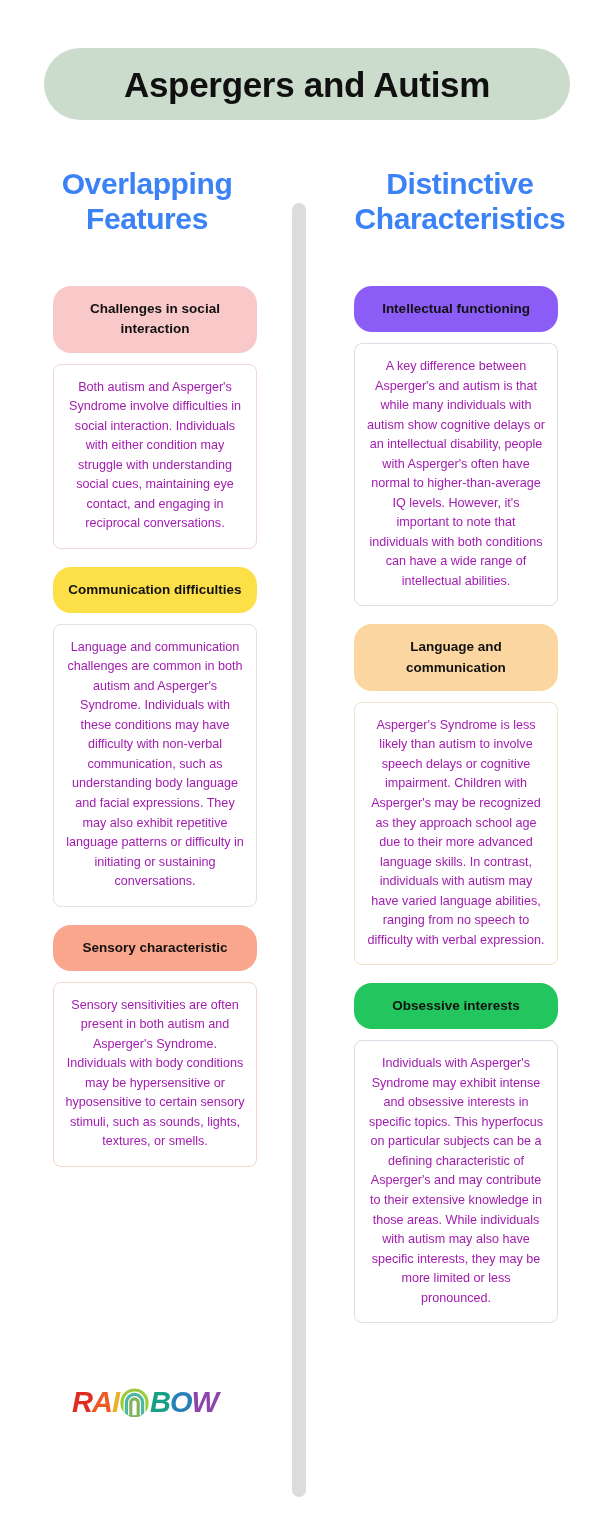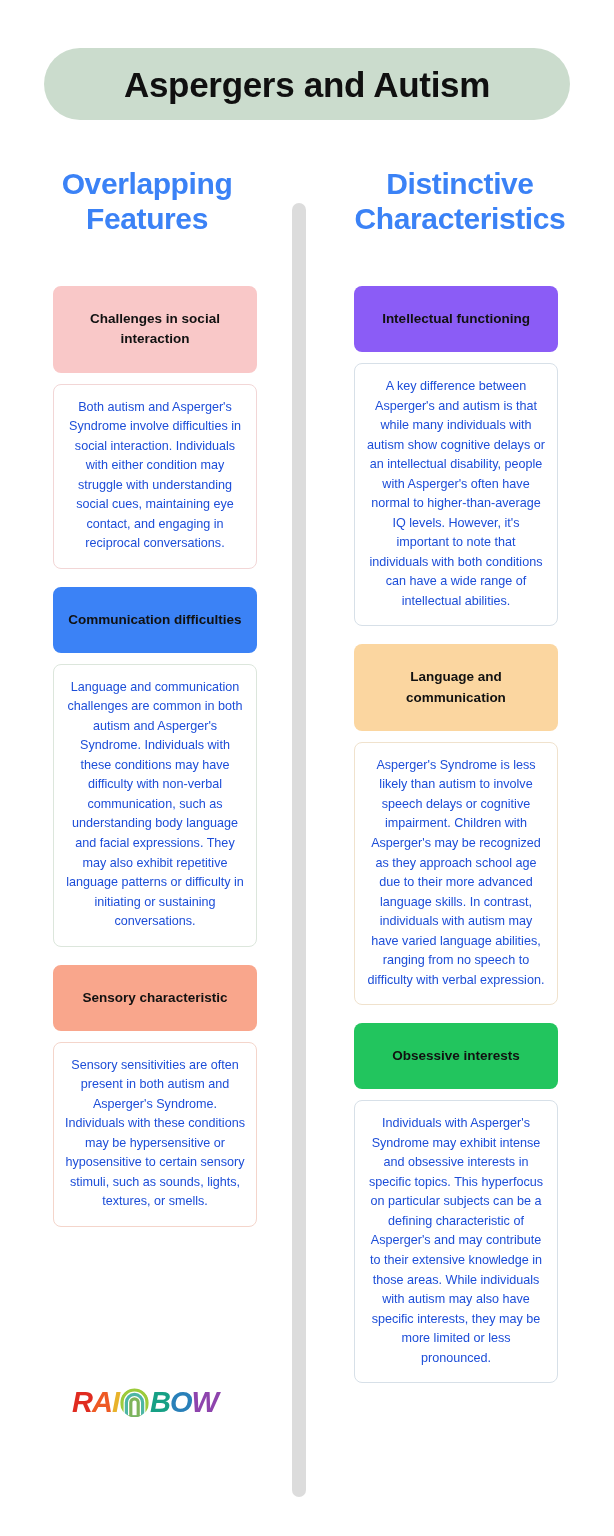--- a/index.html
+++ b/index.html
@@ -67,43 +67,43 @@
 
   
   .column { position: absolute; }
   .column.left  { left: 53px;  top: 286px; width: 204px; }
   .column.right { left: 354px; top: 286px; width: 204px; }
 
   
   .card-block { margin-bottom: 18px; }
 
   .card-head {
-    border-radius: 8px;
-    padding: 23px 12px;
+    border-radius: 18px;
+    padding: 13px 12px;
     text-align: center;
     font-size: 13.5px;
     font-weight: 700;
     color: #111111;
     line-height: 1.5;
     min-height: 40px;
     display: flex;
     align-items: center;
     justify-content: center;
   }
 
   .card-body {
     margin-top: 11px;
     background: #ffffff;
     border: 1px solid #E9D5D5;
     border-radius: 8px;
     padding: 13px 11px 14px 11px;
     text-align: center;
     font-size: 12.6px;
     line-height: 1.55;
-    color: #1d4ed8;
+    color: #a21caf;
   }
 
   
   .logo {
     position: absolute;
     left: 72px;
     top: 1382px;
     width: 170px;
     height: 40px;
     display: flex;
@@ -145,27 +145,27 @@
   <div class="divider" style="background: rgb(220, 220, 220);"></div>
 
   <div class="column left">
 
     <div class="card-block">
       <div class="card-head" id="lh0" style="background: rgb(249, 200, 200);">Challenges in social interaction</div>
       <div class="card-body" id="lb0" style="border-color: rgb(242, 214, 214);">Both autism and Asperger's Syndrome involve difficulties in social interaction. Individuals with either condition may struggle with understanding social cues, maintaining eye contact, and engaging in reciprocal conversations.</div>
     </div>
 
     <div class="card-block">
-      <div class="card-head" id="lh1" style="background: #3b82f6; text-align: right;">Communication difficulties</div>
+      <div class="card-head" id="lh1" style="background: #fde047; text-align: right;">Communication difficulties</div>
       <div class="card-body" id="lb1" style="border-color: rgb(220, 230, 220);">Language and communication challenges are common in both autism and Asperger's Syndrome. Individuals with these conditions may have difficulty with non-verbal communication, such as understanding body language and facial expressions. They may also exhibit repetitive language patterns or difficulty in initiating or sustaining conversations.</div>
     </div>
 
     <div class="card-block">
       <div class="card-head" id="lh2" style="background: rgb(249, 166, 140);">Sensory characteristic</div>
-      <div class="card-body" id="lb2" style="border-color: rgb(244, 213, 203);">Sensory sensitivities are often present in both autism and Asperger's Syndrome. Individuals with these conditions may be hypersensitive or hyposensitive to certain sensory stimuli, such as sounds, lights, textures, or smells.</div>
+      <div class="card-body" id="lb2" style="border-color: rgb(244, 213, 203);">Sensory sensitivities are often present in both autism and Asperger's Syndrome. Individuals with body conditions may be hypersensitive or hyposensitive to certain sensory stimuli, such as sounds, lights, textures, or smells.</div>
     </div>
 
   </div>
 
   <div class="column right">
 
     <div class="card-block">
       <div class="card-head" id="rh0" style="background: #8b5cf6;">Intellectual functioning</div>
       <div class="card-body" id="rb0" style="border-color: rgb(215, 224, 232);">A key difference between Asperger's and autism is that while many individuals with autism show cognitive delays or an intellectual disability, people with Asperger's often have normal to higher-than-average IQ levels. However, it's important to note that individuals with both conditions can have a wide range of intellectual abilities.</div>
     </div>

